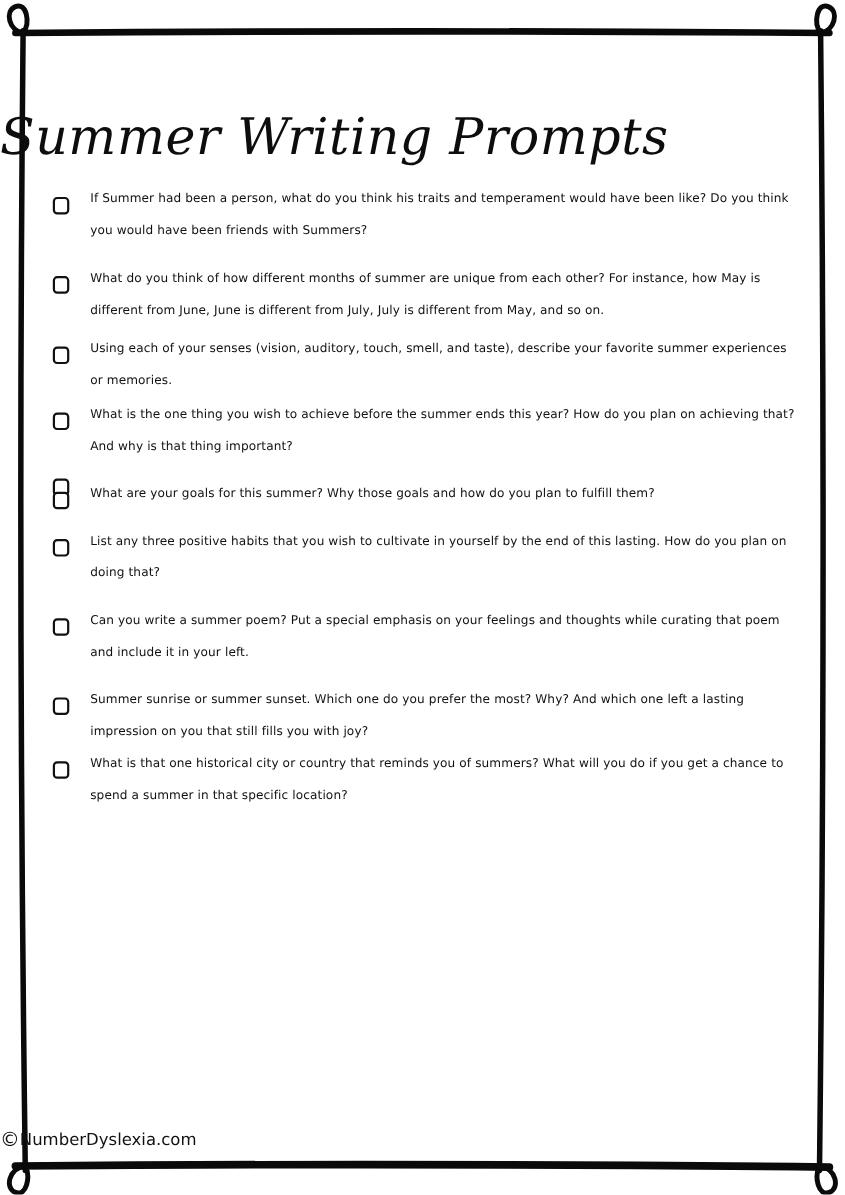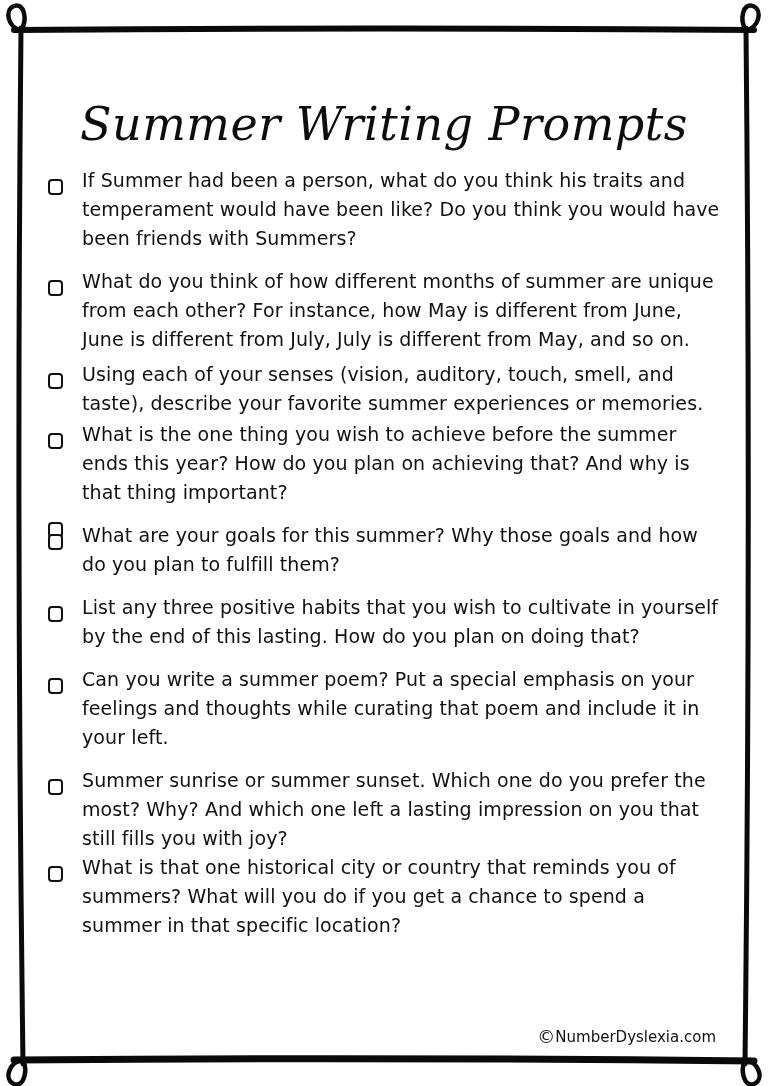--- a/index.html
+++ b/index.html
@@ -21,62 +21,62 @@
     top: 0;
     width: 768px;
     height: 1086px;
     pointer-events: none;
   }
   .title {
     position: absolute;
     left: 0;
     width: 768px;
     top: 66px;
-    text-align: center;
+    text-align: left;
     font-family: "DejaVu Serif", serif;
     font-style: italic;
     font-size: 46px;
     letter-spacing: 0.5px;
     color: #0d0d0d;
     font-weight: normal;
   }
   .prompts {
     position: absolute;
     left: 44px;
     top: 166px;
     width: 680px;
     margin: 0;
     padding: 0;
     list-style: none;
   }
   .prompt {
     position: relative;
     padding-left: 38px;
-    font-size: 19px;
+    font-size: 11px;
     line-height: 29px;
     letter-spacing: 0.1px;
   }
   .checkbox {
     position: absolute;
     left: 4px;
     top: 13px;
     width: 15px;
     height: 16px;
     border: 2px solid #111;
     border-radius: 4px;
     box-sizing: border-box;
     cursor: pointer;
     background: #fff;
   }
   .footer {
     position: absolute;
     left: 0;
     width: 716px;
     top: 1026px;
-    text-align: right;
+    text-align: left;
     font-size: 15px;
     color: #111;
   }
   .copyright-icon {
     display: inline-block;
     font-size: 18px;
     vertical-align: -1px;
   }
 </style>
 </head>

